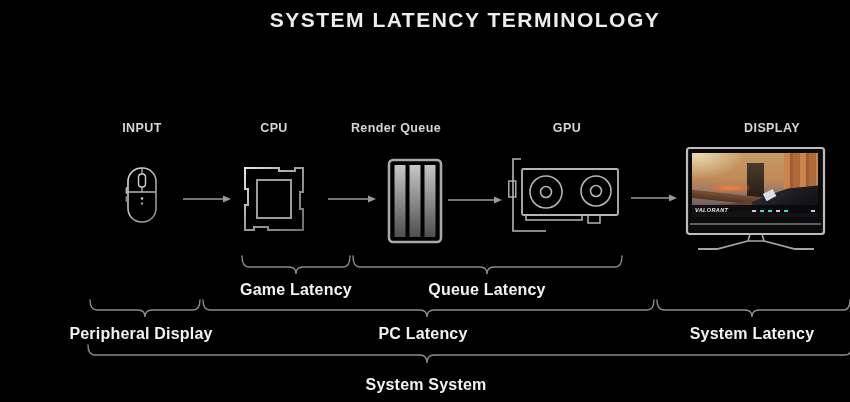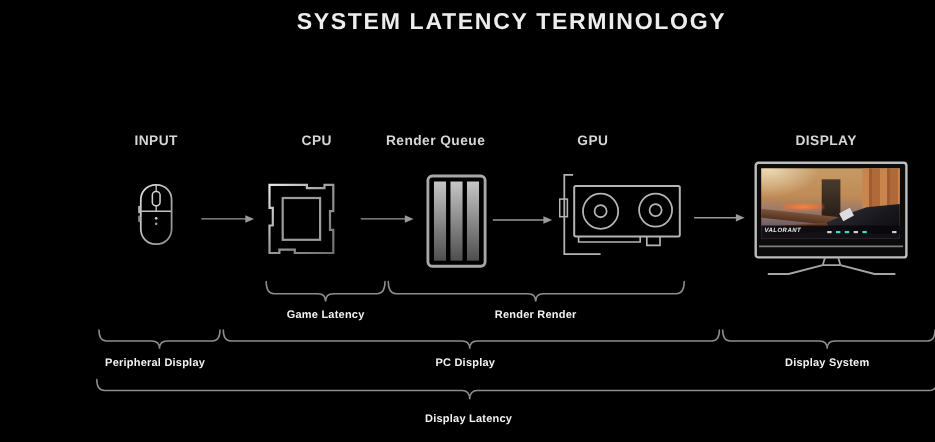--- a/index.html
+++ b/index.html
@@ -10,21 +10,21 @@
   .title {
     position:absolute; top:8px; left:0; width:850px; text-align:center;
     color:#ededed; font-size:21px; font-weight:600; letter-spacing:1.5px;
   }
   .stage-label {
     position:absolute; top:121px; transform:translateX(-50%);
     color:#d6d6d6; font-size:12.5px; font-weight:700; letter-spacing:0.4px; white-space:nowrap;text-align:right;
   }
   .bracket-label {
     position:absolute; transform:translateX(-50%);
-    color:#f2f2f2; font-size:10px; font-weight:700; white-space:nowrap; letter-spacing:0.2px;
+    color:#f2f2f2; font-size:16px; font-weight:700; white-space:nowrap; letter-spacing:0.2px;
   }
   svg.icon { position:absolute; }
   svg.lines { position:absolute; top:0; left:0; pointer-events:none; }
 
   
   .screen {
     position:absolute; left:652px; top:153px; width:126px; height:64px; overflow:hidden;
     background:linear-gradient(180deg,#c59b67 0%,#c08a55 40%,#96776b 62%,#6e5d66 82%,#5d4f58 100%);
   }
   .scr-sky { position:absolute; left:0; top:0; width:45%; height:45%;
@@ -55,24 +55,24 @@
   .hud-spacer { flex:1; }
 </style>
 </head>
 <body>
 
 <div class="canvas">
 
   <div class="title">SYSTEM LATENCY TERMINOLOGY</div>
 
   <div class="stage-label" style="left:102px">INPUT</div>
-  <div class="stage-label" style="left:248px">CPU</div>
+  <div class="stage-label" style="left:234px">CPU</div>
   <div class="stage-label" style="left:356px">Render Queue</div>
-  <div class="stage-label" style="left:499px">GPU</div>
-  <div class="stage-label" style="left:711px">DISPLAY</div>
+  <div class="stage-label" style="left:527px">GPU</div>
+  <div class="stage-label" style="left:732px">DISPLAY</div>
 
   <svg class="icon" style="left:85px; top:165px" width="34" height="60" viewBox="0 0 34 60">
     <defs>
       <linearGradient id="mgrad" x1="0" y1="0" x2="1" y2="1">
         <stop offset="0" stop-color="#e2e2e2"></stop>
           <stop offset="1" stop-color="#8a8a8a"></stop>
       </linearGradient>
     </defs>
     <rect x="3" y="3" width="28" height="54" rx="13.5" fill="none" stroke="url(#mgrad)" stroke-width="1.6"></rect>
     <line x1="17" y1="3" x2="17" y2="27" stroke="#c4c4c4" stroke-width="1.2"></line>
@@ -169,19 +169,19 @@
 
     <path d="M202,256 Q202,267 209,267 L249,267 Q256,267 256,274 Q256,267 263,267 L303,267 Q310,267 310,256" fill="none" stroke="#8c8c8c" stroke-width="1.4" stroke-linecap="round"></path>
     <path d="M313,256 Q313,267 320,267 L440,267 Q447,267 447,274 Q447,267 454,267 L575,267 Q582,267 582,256" fill="none" stroke="#8c8c8c" stroke-width="1.4" stroke-linecap="round"></path>
     <path d="M50,300 Q50,310 57,310 L98,310 Q105,310 105,317 Q105,310 112,310 L153,310 Q160,310 160,300" fill="none" stroke="#8c8c8c" stroke-width="1.4" stroke-linecap="round"></path>
     <path d="M163,300 Q163,310 170,310 L380,310 Q387,310 387,317 Q387,310 394,310 L607,310 Q614,310 614,300" fill="none" stroke="#8c8c8c" stroke-width="1.4" stroke-linecap="round"></path>
     <path d="M617,300 Q617,310 624,310 L705,310 Q712,310 712,317 Q712,310 719,310 L803,310 Q810,310 810,300" fill="none" stroke="#8c8c8c" stroke-width="1.4" stroke-linecap="round"></path>
     <path d="M48,345 Q48,355 55,355 L380,355 Q387,355 387,363 Q387,355 394,355 L805,355 Q812,355 812,345" fill="none" stroke="#8c8c8c" stroke-width="1.4" stroke-linecap="round"></path>
   </svg>
 
   <div class="bracket-label" style="left:256px; top:281px">Game Latency</div>
-  <div class="bracket-label" style="left:447px; top:281px">Render Render</div>
+  <div class="bracket-label" style="left:447px; top:281px">Queue Latency</div>
   <div class="bracket-label" style="left:101px; top:325px">Peripheral Display</div>
-  <div class="bracket-label" style="left:383px; top:325px">PC Display</div>
-  <div class="bracket-label" style="left:712px; top:325px">Display System</div>
-  <div class="bracket-label" style="left:386px; top:376px">Display Latency</div>
+  <div class="bracket-label" style="left:383px; top:325px">PC Latency</div>
+  <div class="bracket-label" style="left:712px; top:325px">System Latency</div>
+  <div class="bracket-label" style="left:386px; top:376px">System System</div>
 
 </div>
 
 </body></html>

